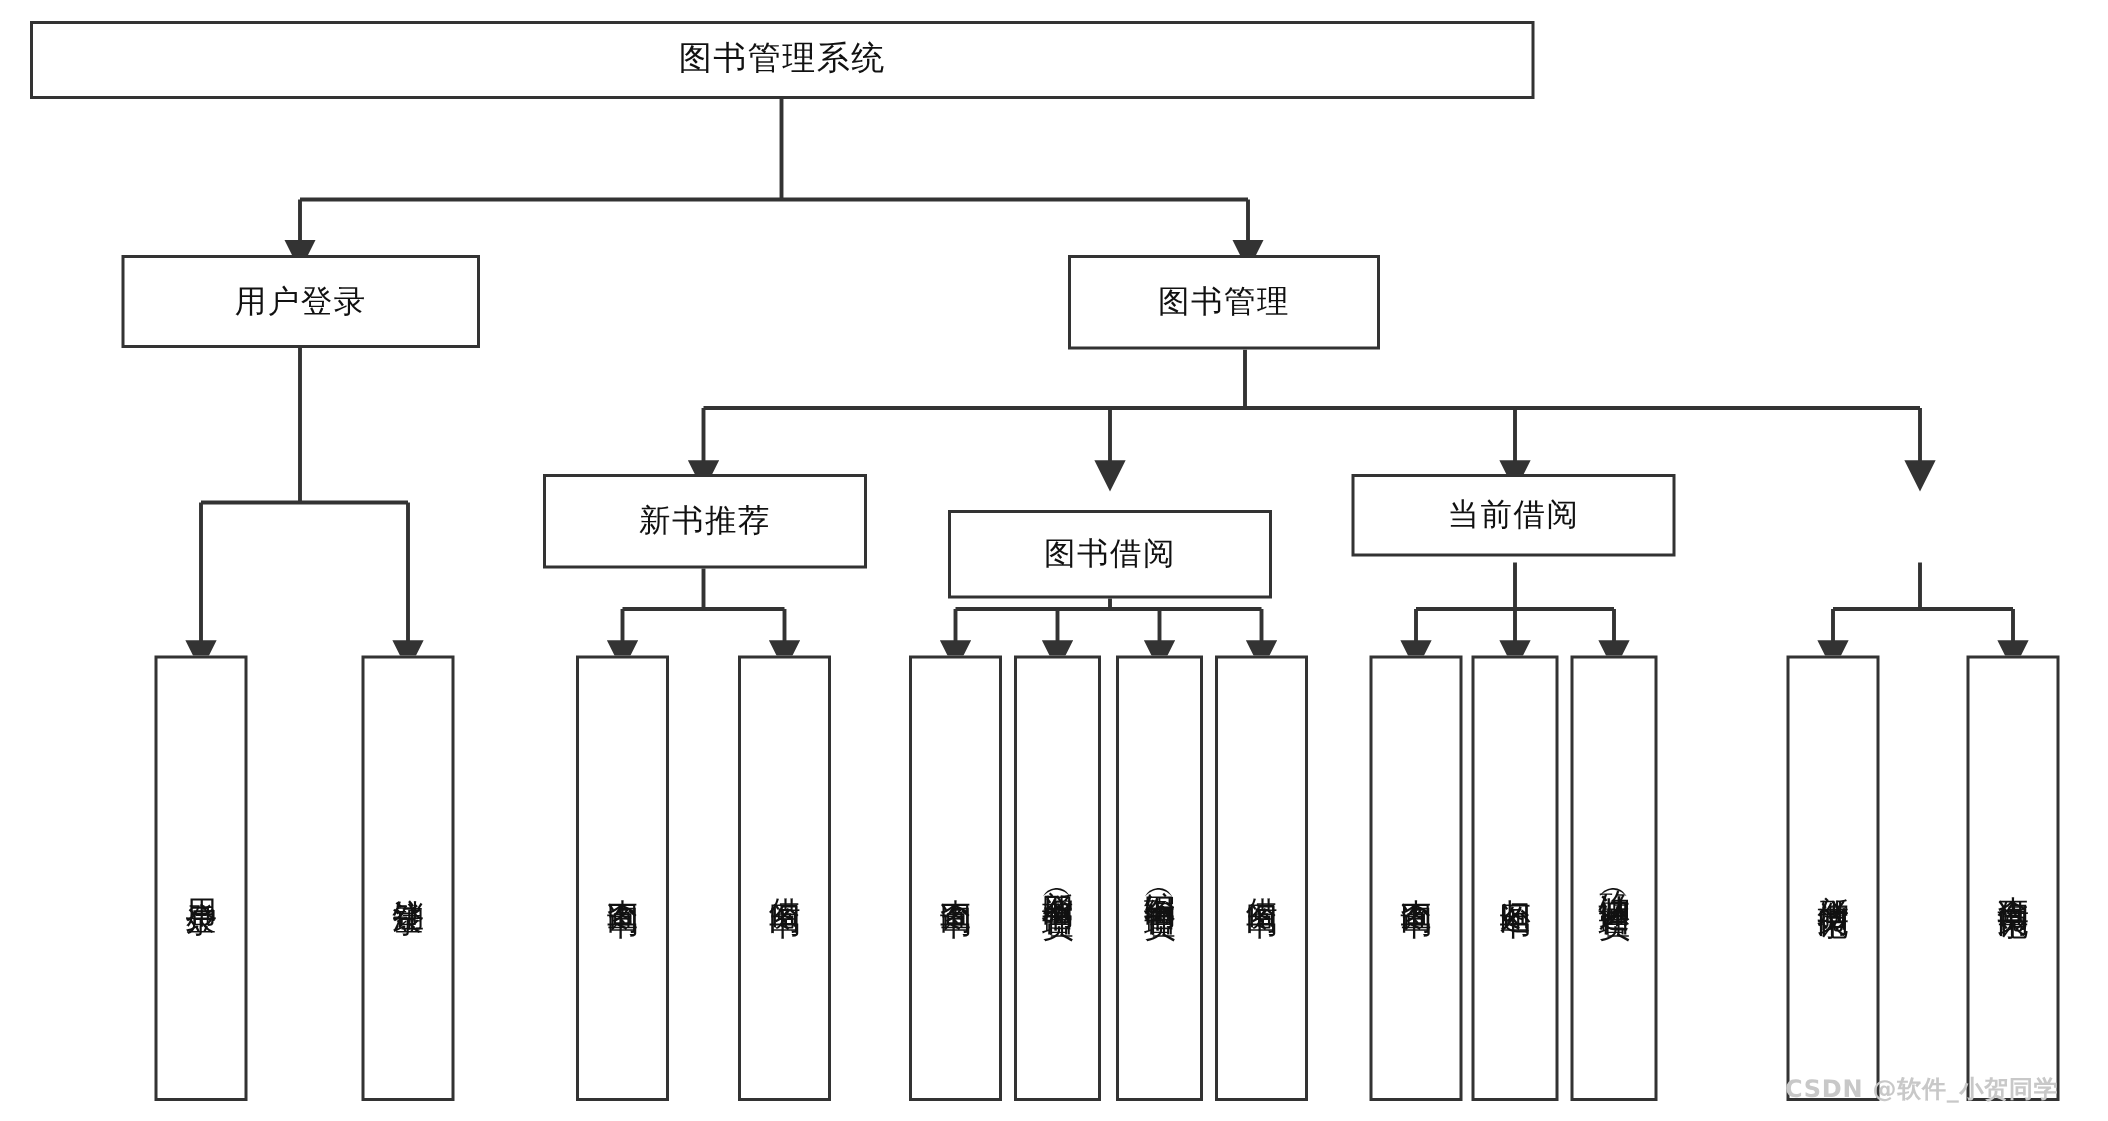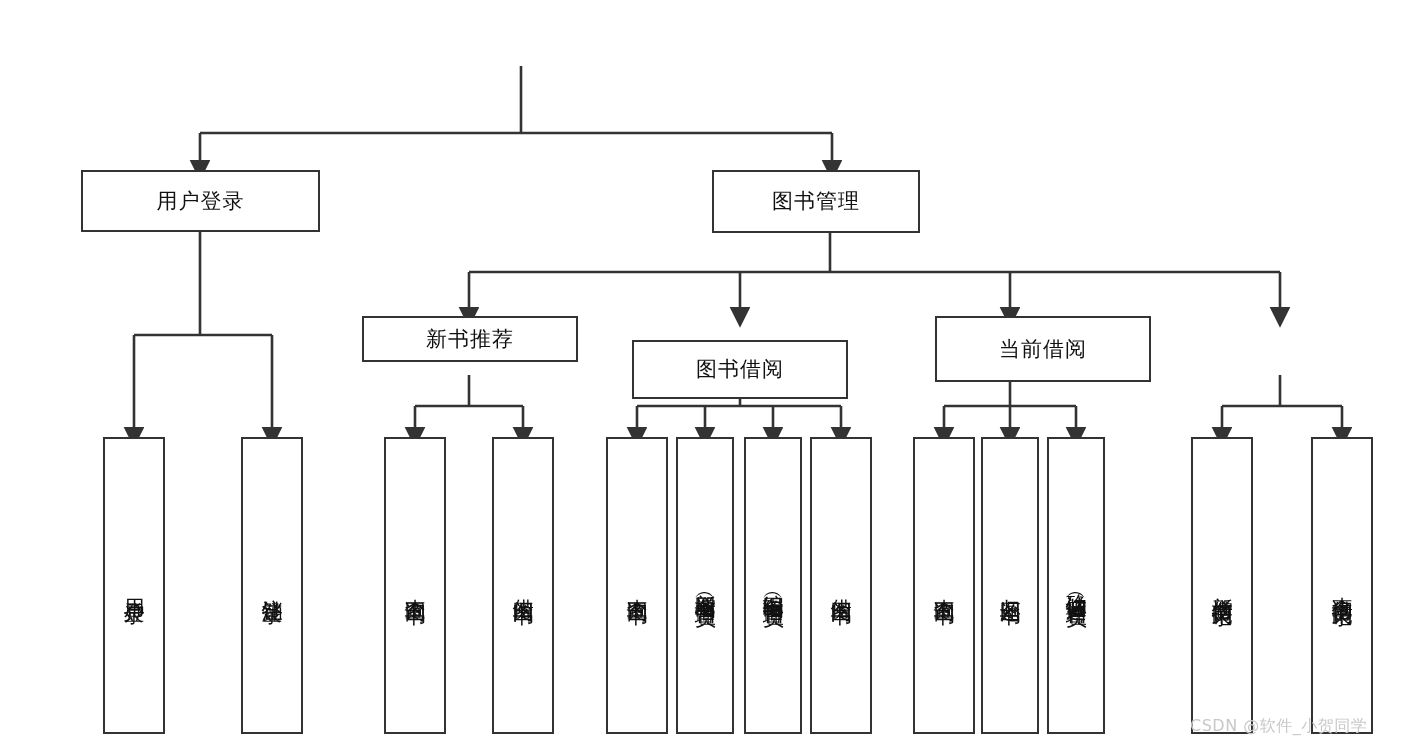--- a/index.html
+++ b/index.html
@@ -50,20 +50,21 @@
     text-orientation:upright;
     display:block;
   }
   .watermark{
     position:absolute;
     font-size:16px;
     color:#c8c8c8;
     white-space:nowrap;
     letter-spacing:0.5px;
     user-select:none;
+    font-weight:bold;
   }
 </style>
 </head>
 <body>
 
 <div id="canvas">
 
   <svg id="wires" viewBox="0 0 1405 747" xmlns="http://www.w3.org/2000/svg">
     <defs>
       <marker id="ah" markerWidth="11" markerHeight="11" refX="1.2" refY="4" orient="auto" markerUnits="strokeWidth">
@@ -107,35 +108,38 @@
       <path d="M1010,406 L1010,430" marker-end="url(#ah)"></path>
       <path d="M1076,406 L1076,430" marker-end="url(#ah)"></path>
 
       <path d="M1280,375 L1280,406"></path>
       <path d="M1222,406 L1342,406"></path>
       <path d="M1222,406 L1222,430" marker-end="url(#ah)"></path>
       <path d="M1342,406 L1342,430" marker-end="url(#ah)"></path>
     </g>
   </svg>
 
+  <div class="node h root" style="left:20px;top:14px;width:1003px;height:52px;">
+    <span>图书管理系统</span>
+  </div>
 
   <div class="node h" style="left:81px;top:170px;width:239px;height:62px;">
     <span>用户登录</span>
   </div>
   <div class="node h" style="left:712px;top:170px;width:208px;height:63px;">
     <span>图书管理</span>
   </div>
 
-  <div class="node h" style="left:362px;top:316px;width:216px;height:46px;">
+  <div class="node h" style="left:362px;top:316px;width:216px;height:63px;">
     <span>新书推荐</span>
   </div>
   <div class="node h" style="left:632px;top:316px;width:216px;height:59px;margin-top:24px;">
     <span>图书借阅</span>
   </div>
-  <div class="node h" style="left:901px;top:316px;width:216px;height:66px;margin-left:34px;">
+  <div class="node h" style="left:901px;top:316px;width:216px;height:55px;">
     <span>当前借阅</span>
   </div>
 
   <div class="node v" style="left:103px;top:437px;width:62px;height:297px;">
     <span class="vlabel">用户登录</span>
   </div>
   <div class="node v" style="left:241px;top:437px;width:62px;height:297px;">
     <span class="vlabel">注销登录</span>
   </div>
 

